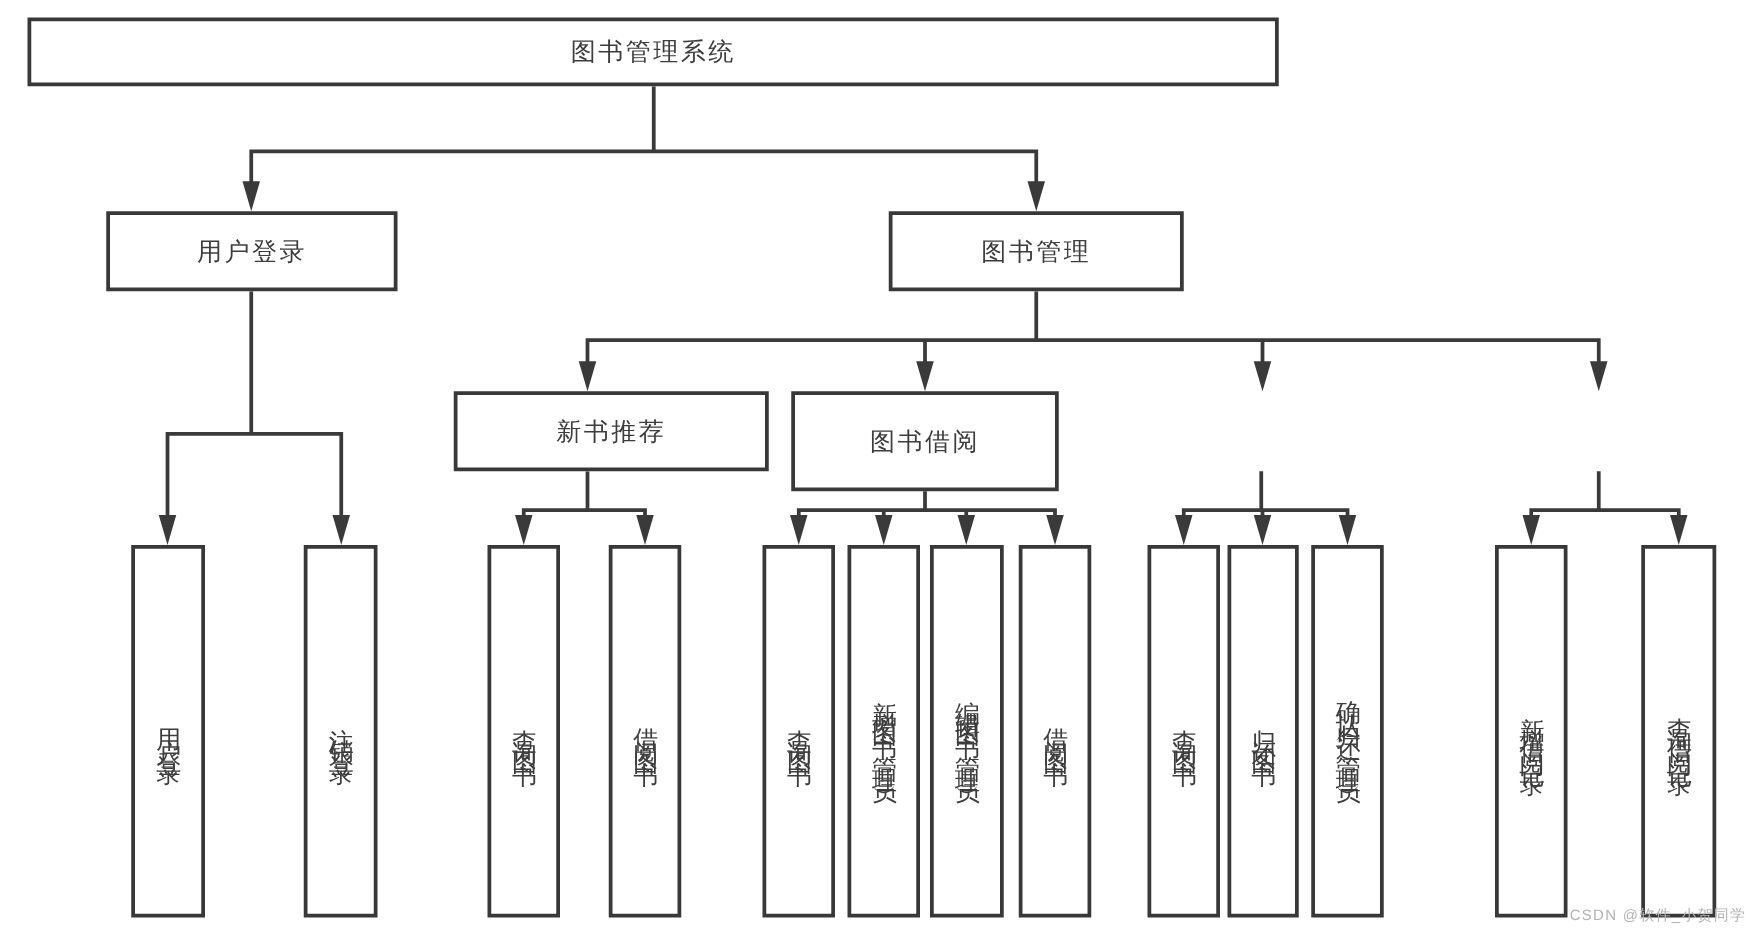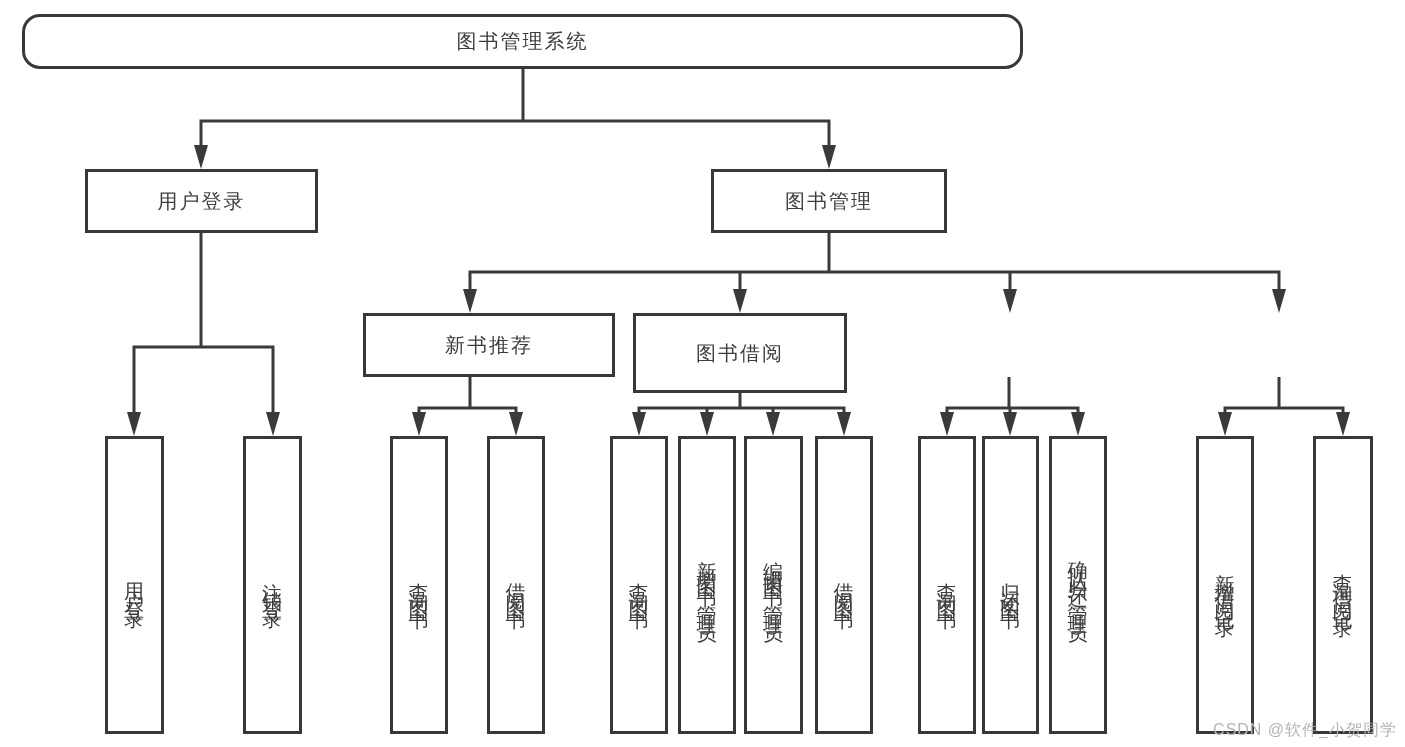--- a/index.html
+++ b/index.html
@@ -14,21 +14,21 @@
     border:3px solid #383838;display:flex;align-items:center;justify-content:center;
     color:#3d3d3d;font-size:20px;letter-spacing:2px;z-index:2;
   }
   .leaf{letter-spacing:0;}
   .leaf .vtext{
     writing-mode:vertical-rl;text-orientation:mixed;
     letter-spacing:9px;line-height:1;white-space:nowrap;
   }
   .watermark{
     position:absolute;right:8px;bottom:6px;z-index:5;
-    font-size:16px;color:#b4b4b4;letter-spacing:1px;
+    font-size:12px;color:#b4b4b4;letter-spacing:1px;
   }
 </style>
 </head>
 <body>
 
 <div class="stage">
 
   <svg class="connectors" viewBox="0 0 1405 747" xmlns="http://www.w3.org/2000/svg">
     <g>
       <path d="M523 69 V121 M199.5 121 H830.5 M201 121 V147 M829 121 V147"></path>
@@ -65,21 +65,21 @@
       <polygon points="1003,412 1017,412 1010,436"></polygon>
       <polygon points="1071,412 1085,412 1078,436"></polygon>
     </g>
     <g>
       <path d="M1279 377 V408 M1223.5 408 H1344.5 M1225 408 V414 M1343 408 V414"></path>
       <polygon points="1218,412 1232,412 1225,436"></polygon>
       <polygon points="1336,412 1350,412 1343,436"></polygon>
     </g>
   </svg>
 
-  <div class="node" style="left:22px;top:14px;width:1001px;height:55px;border-radius:18px;">
+  <div class="node" style="left:22px;top:14px;width:1001px;height:55px;">
     <span>图书管理系统</span>
   </div>
 
   <div class="node" style="left:85px;top:169px;width:233px;height:64px;">
     <span>用户登录</span>
   </div>
   <div class="node" style="left:711px;top:169px;width:236px;height:64px;">
     <span>图书管理</span>
   </div>
 

